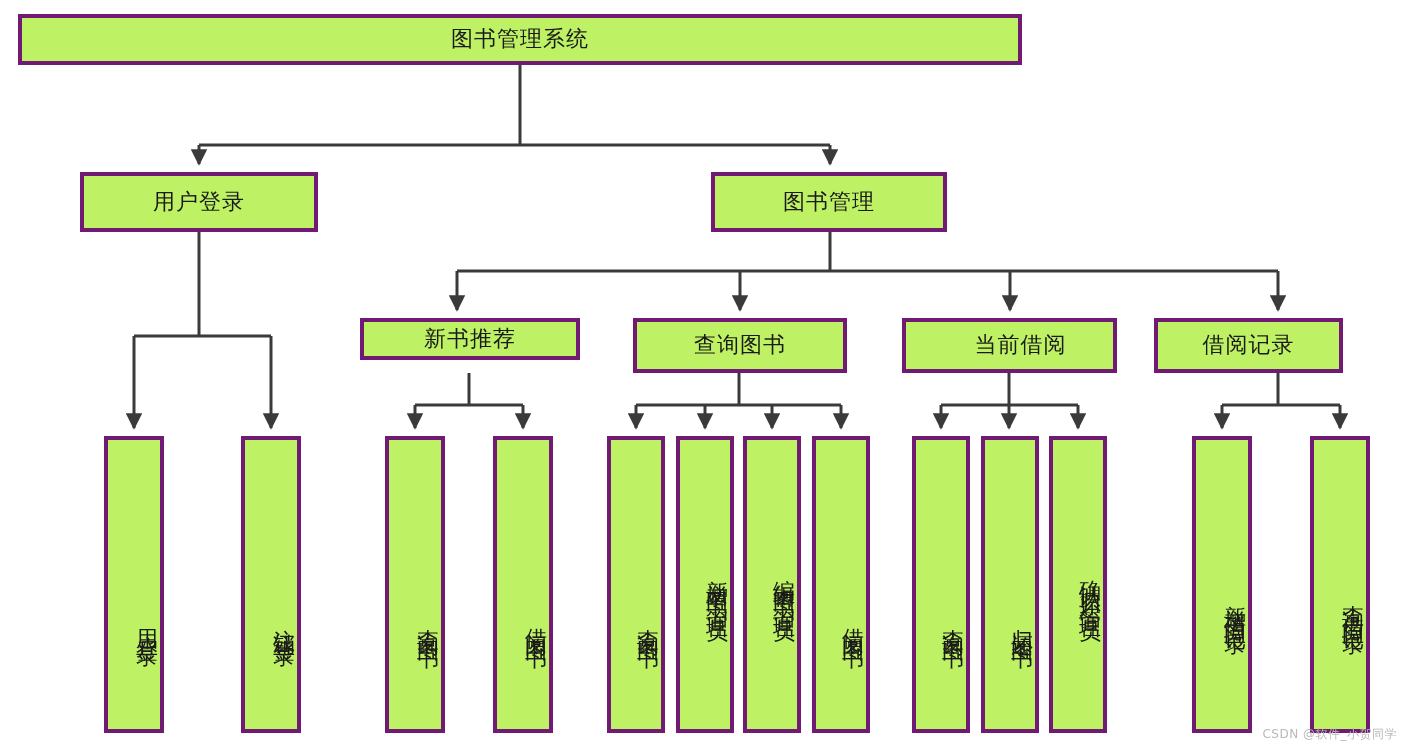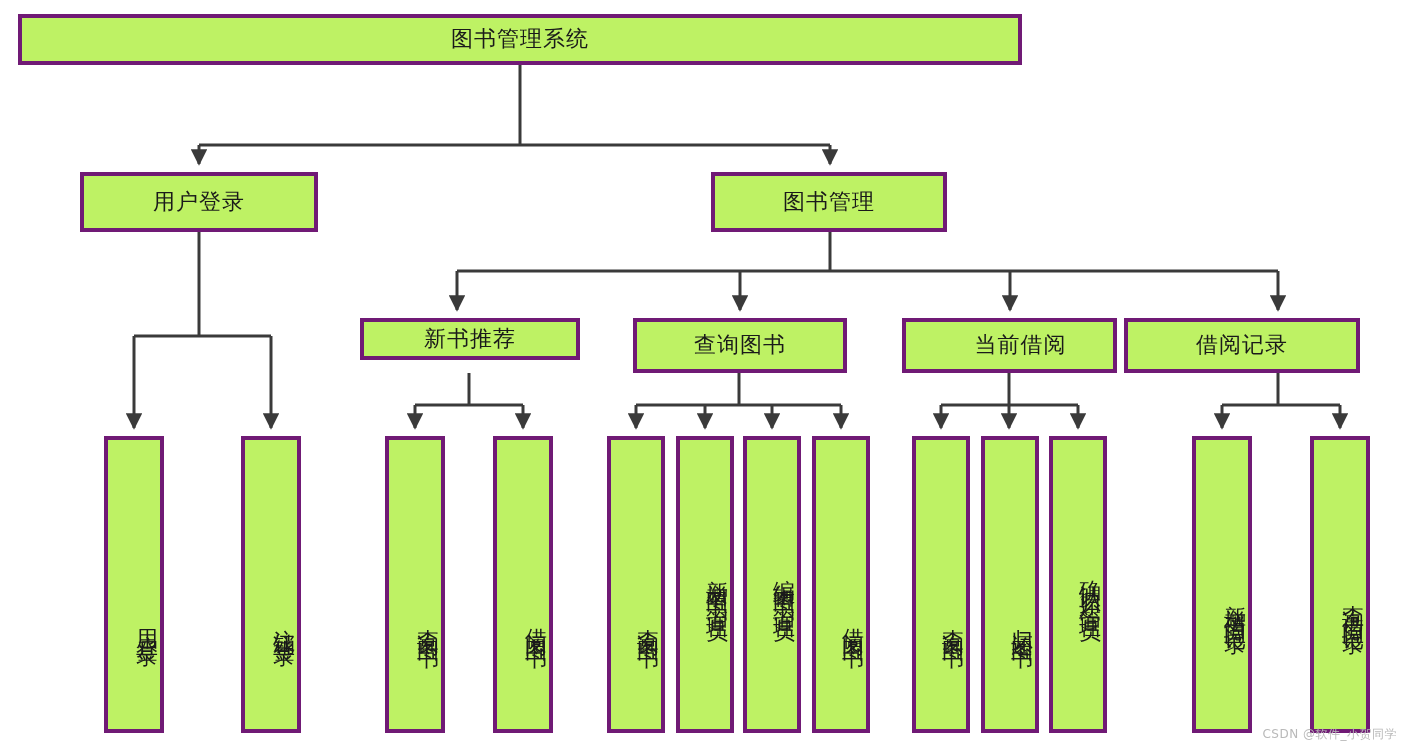--- a/index.html
+++ b/index.html
@@ -135,21 +135,21 @@
 
   <div class="node horiz" style="left:360px; top:318px; width:220px; height:42px;">
     <span>新书推荐</span>
   </div>
   <div class="node horiz" style="left:633px; top:318px; width:214px; height:55px;">
     <span>查询图书</span>
   </div>
   <div class="node horiz" style="left:902px; top:318px; width:215px; height:55px;padding-left:22px;">
     <span>当前借阅</span>
   </div>
-  <div class="node horiz" style="left:1124px; top:318px; width:236px; height:55px;">
+  <div class="node horiz" style="left:1154px; top:318px; width:189px; height:55px;">
     <span>借阅记录</span>
   </div>
 
   <div class="node vert" style="left:104px; top:436px; width:60px; height:297px; padding-top:76px;">
     <span class="vlabel">用户登录</span>
   </div>
   <div class="node vert" style="left:241px; top:436px; width:60px; height:297px; padding-top:76px;">
     <span class="vlabel">注销登录</span>
   </div>
 

